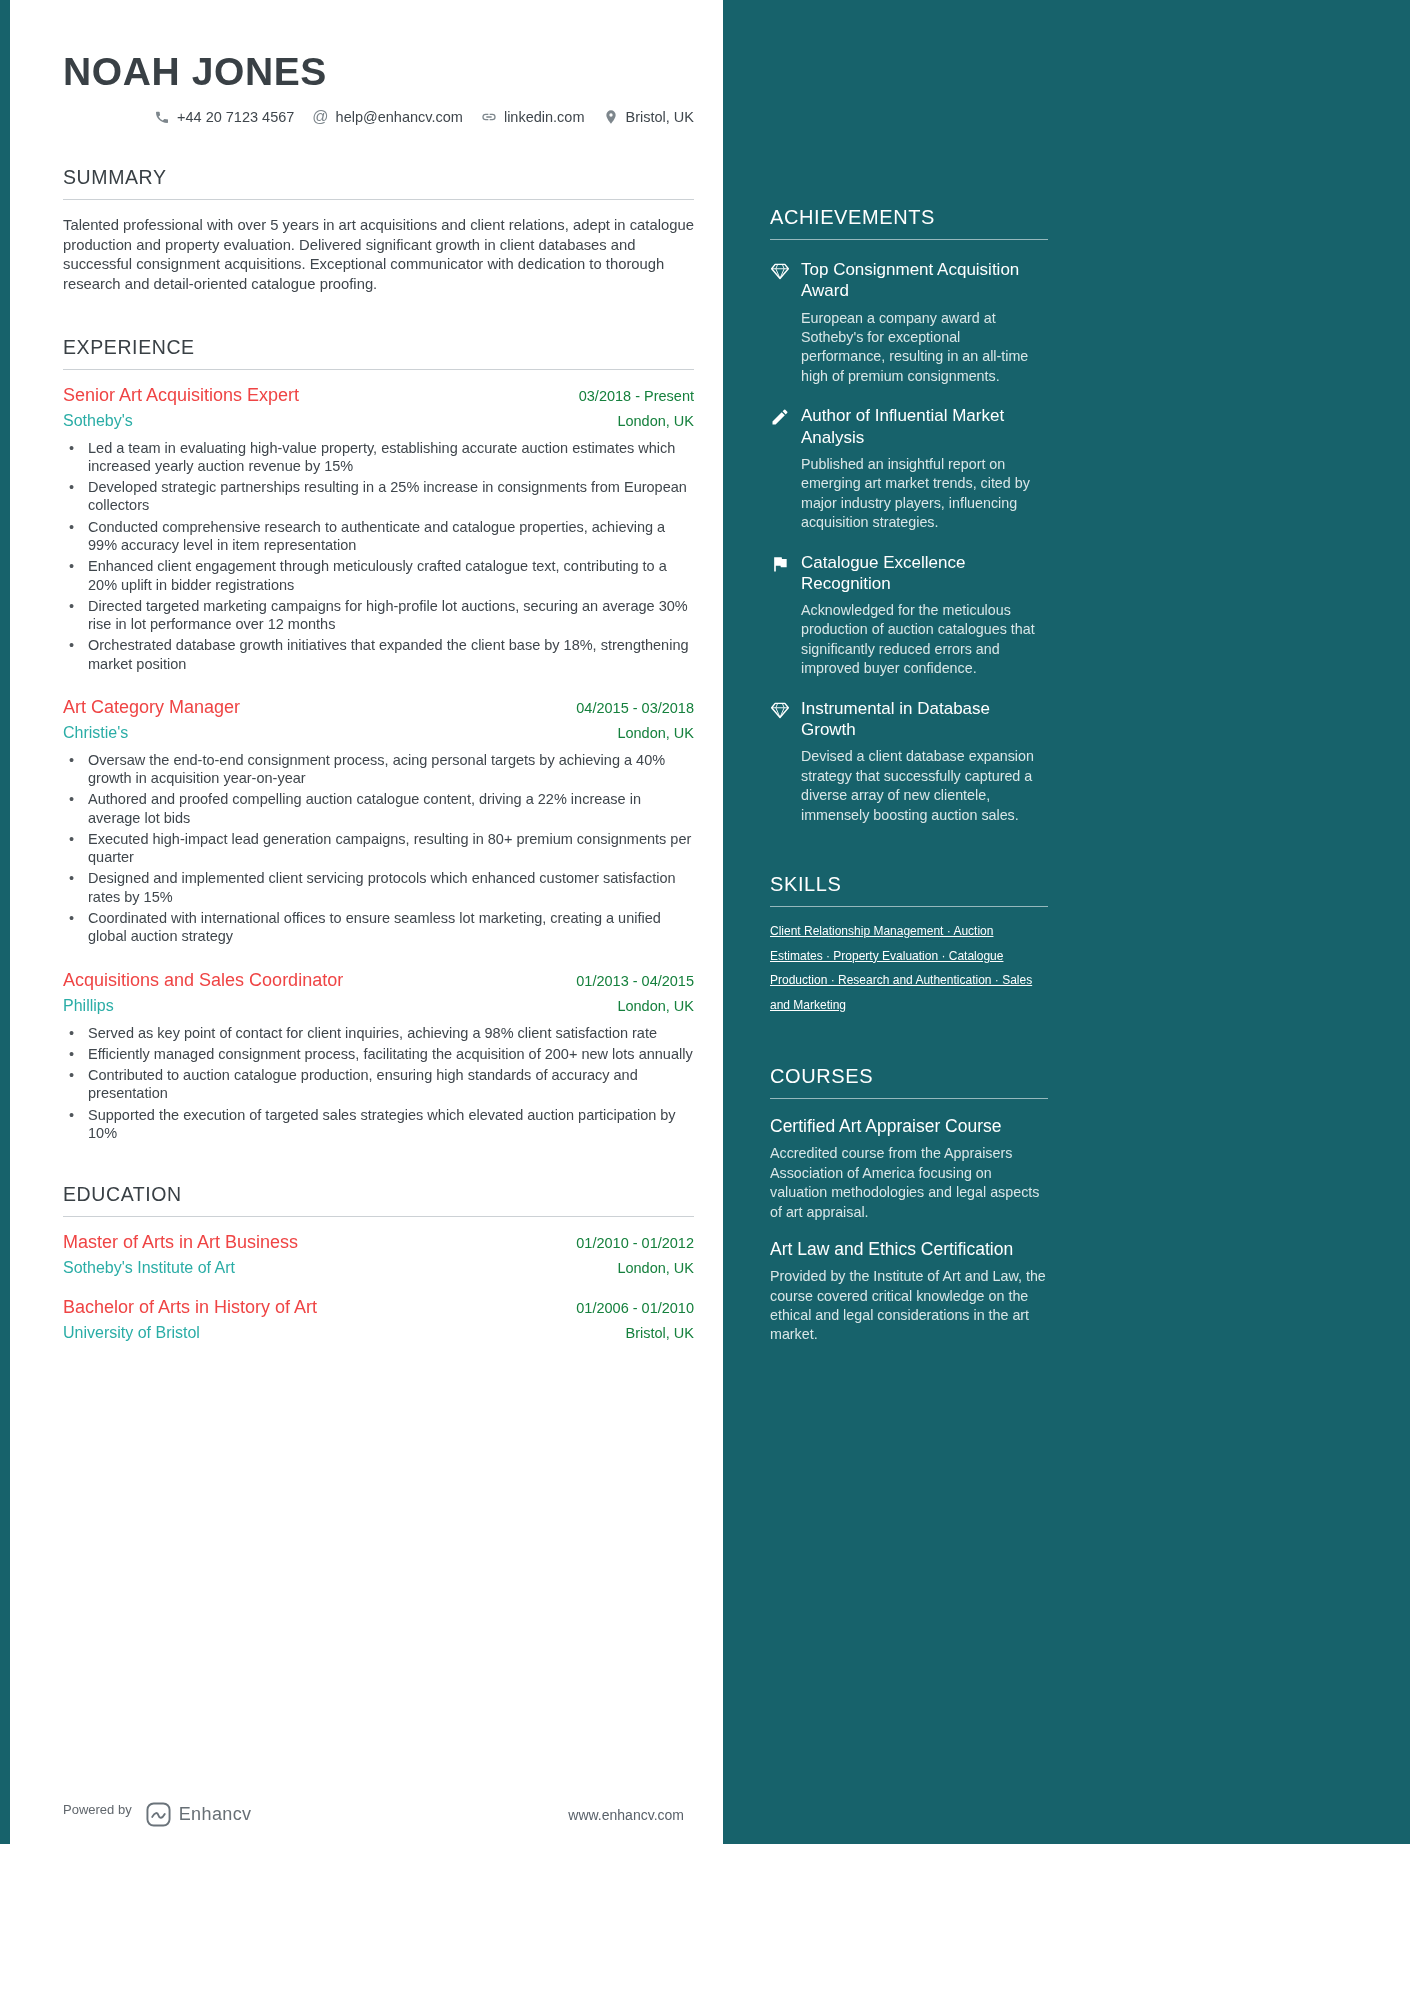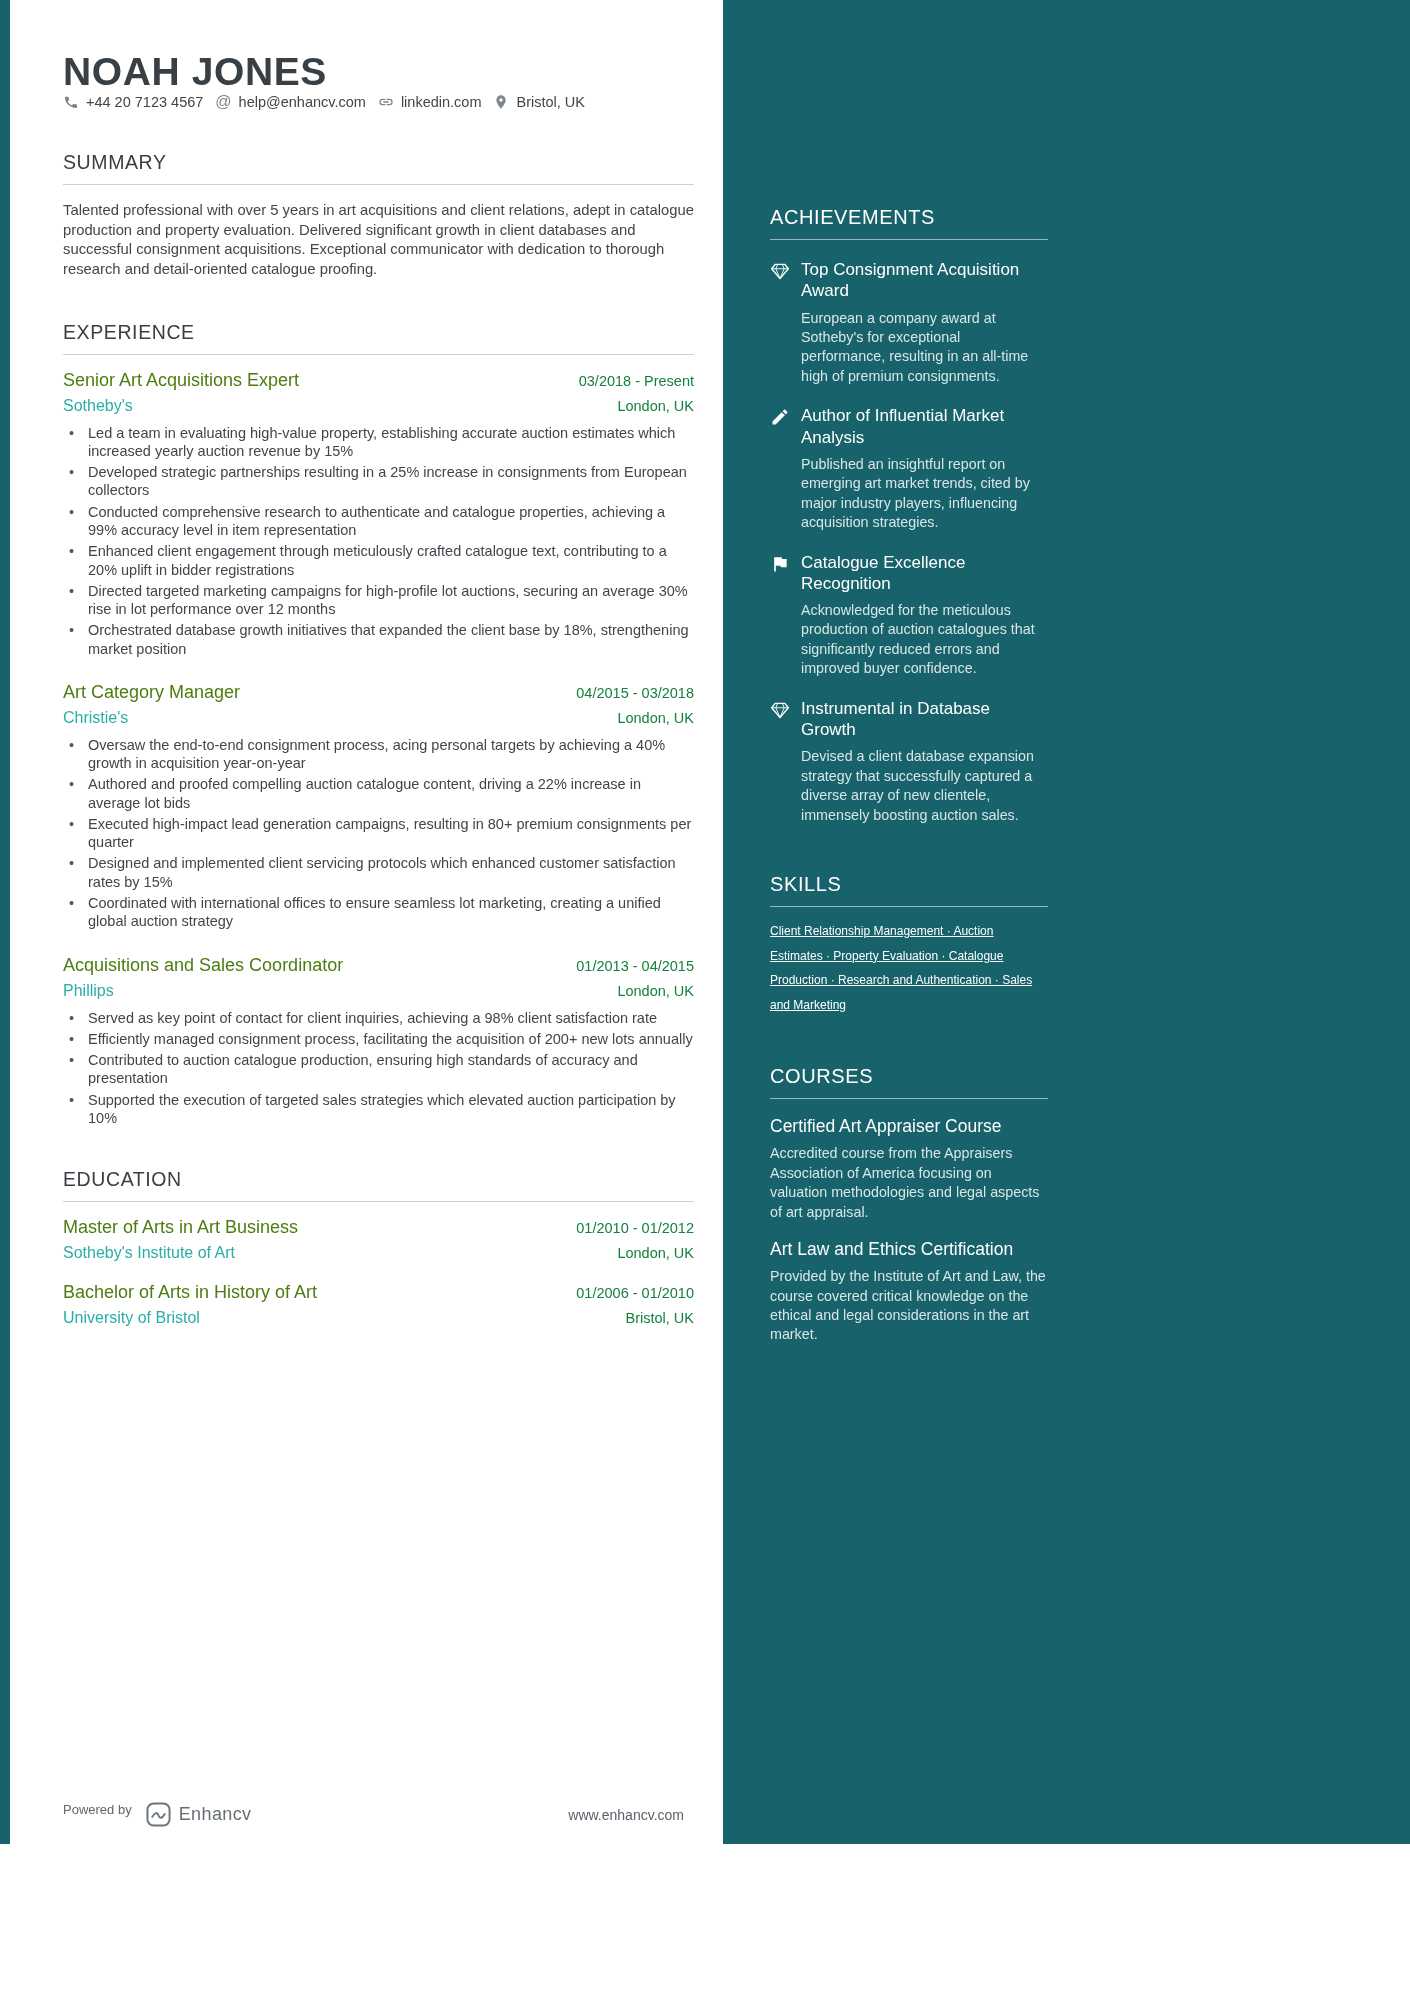--- a/index.html
+++ b/index.html
@@ -25,37 +25,37 @@
     flex:1 1 auto;
     background:#17626b;
     color:#ffffff;
     padding:206px 0 0 47px;
   }
   .sidebar-inner { width:278px; }
 
   
   .name { font-size:39px; font-weight:700; color:#394045; letter-spacing:.6px; }
   .headline { font-size:20px; font-weight:400; color:#2aada6; margin-top:10px; line-height:1.32; }
-  .contact-row { display:flex; align-items:center; gap:12px; font-size:14.5px; color:#3f464c; }
+  .contact-row { display:flex; align-items:center; gap:18px; margin-top:15px; font-size:14.5px; color:#3f464c;justify-content:flex-end; }
   .contact-item { display:flex; align-items:center; gap:7px; }
   .contact-icon { width:16px; height:16px; fill:#7d868c; flex:0 0 16px; }
   .at-glyph { color:#7d868c; font-size:16px; line-height:1; }
 
   
   .section { margin-top:41px; }
   .section-heading {
     font-size:19.5px; font-weight:400; color:#394045; letter-spacing:.6px;
     padding-bottom:10px; border-bottom:1px solid #ccd1d5;
   }
   .summary-text { margin-top:16px; font-size:14.8px; line-height:1.33; color:#3f464c; }
 
   .job { margin-top:15px; }
   .job + .job { margin-top:24px; }
   .row { display:flex; justify-content:space-between; align-items:baseline; }
-  .job-title { font-size:18px; font-weight:500; color:#4d7c0f; }
+  .job-title { font-size:18px; font-weight:500; color:#ef4444; }
   .job-dates, .location { font-size:14.5px; color:#15803d; white-space:nowrap; }
   .company { font-size:16px; color:#2aada6; margin-top:6px; }
   .bullets { list-style:none; margin-top:9px; }
   .bullets li {
     position:relative; padding-left:25px; margin-bottom:3px;
     font-size:14.5px; line-height:1.26; color:#3f464c;
   }
   .bullets li::before { content:"•"; position:absolute; left:6px; color:#50565b; }
 
   .edu { margin-top:15px; }

